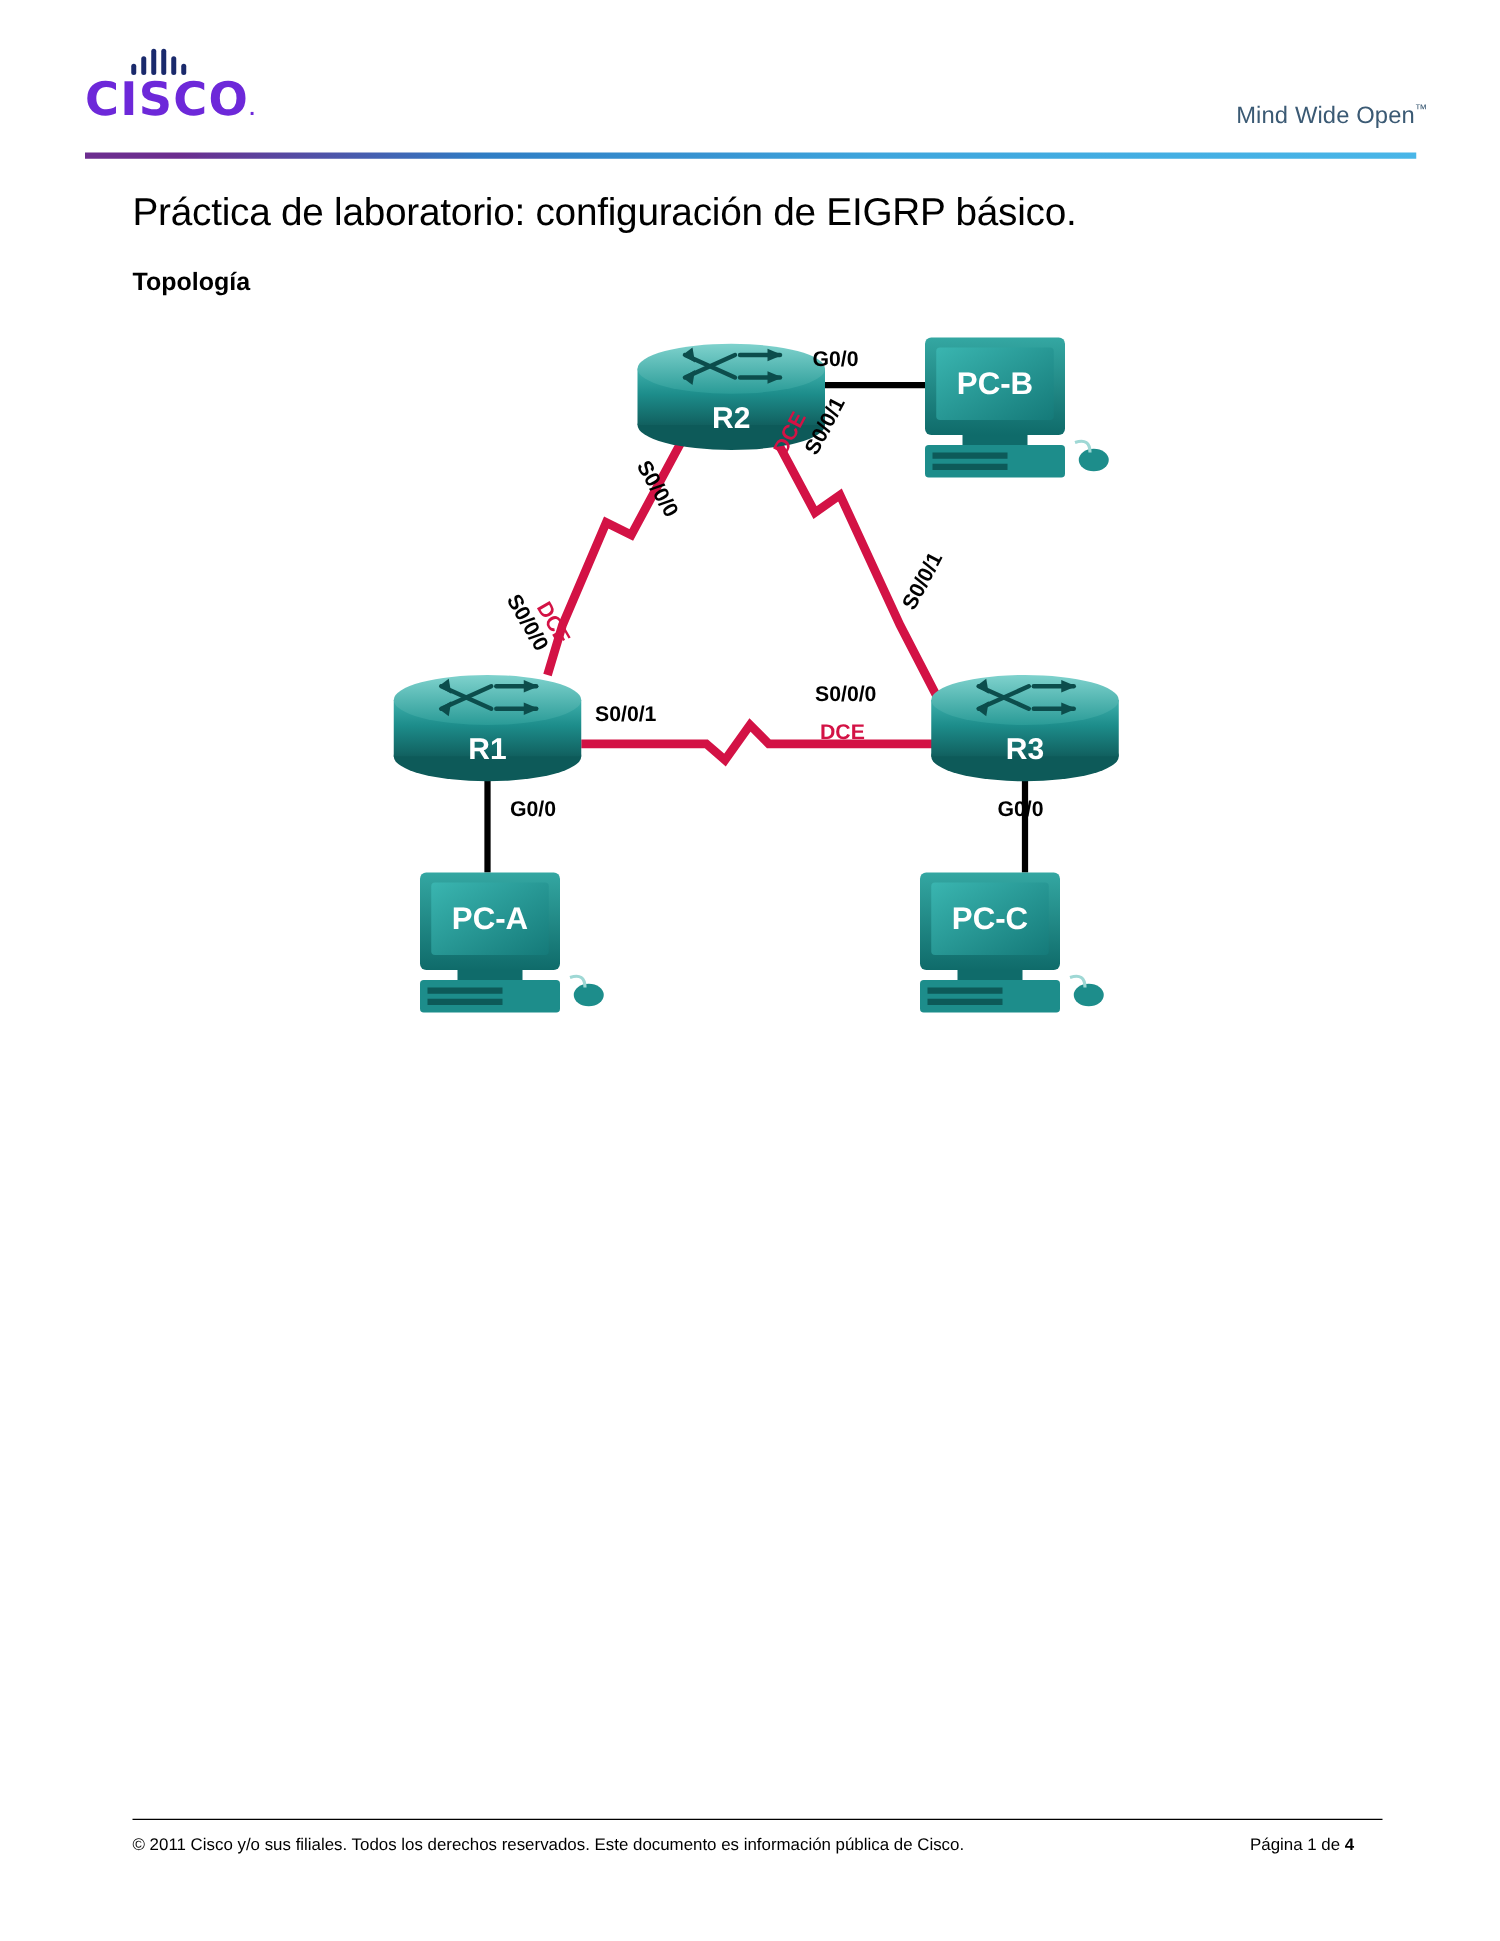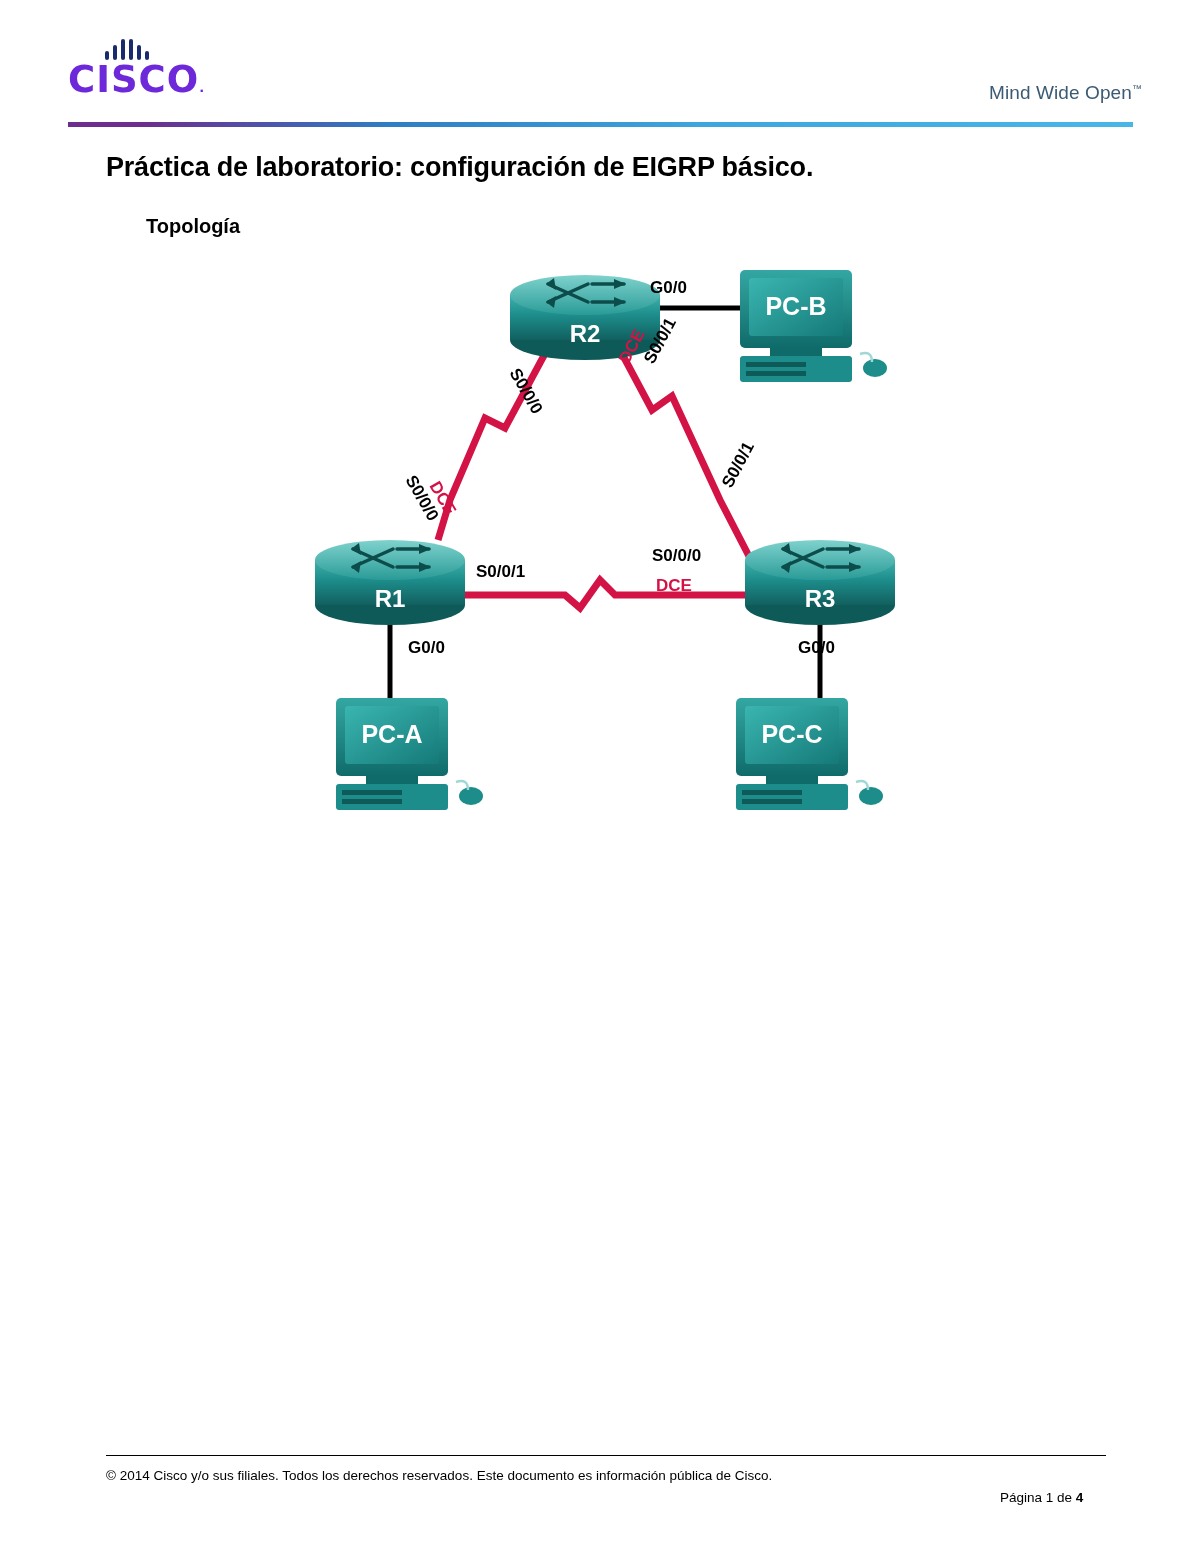--- a/index.html
+++ b/index.html
@@ -96,33 +96,32 @@
     width: 1065px;
     height: 5px;
     background: linear-gradient(to right, #6c2d8f 0%, #6c2d8f 7%, #2f7dc4 30%, #3ea6dd 60%, #49b6e8 100%);
   }
 
   
   .doc-title {
     position: absolute;
     left: 106px;
     top: 152px;
-    font-size: 27px;
-    font-weight: bold;
+    font-size: 31px;
+    font-weight: normal;
     color: #000;
     letter-spacing: -0.2px;
   }
   .section-heading {
     position: absolute;
     left: 106px;
     top: 215px;
     font-size: 20px;
     font-weight: bold;
     color: #000;
-    margin-left: 40px;
   }
 
   
   .topology {
     position: absolute;
     left: 300px;
     top: 250px;
     width: 620px;
     height: 570px;
   }
@@ -152,21 +151,20 @@
     top: 1468px;
     font-size: 13.5px;
     color: #000;
   }
   .footer-right {
     position: absolute;
     left: 1000px;
     top: 1468px;
     font-size: 13.5px;
     color: #000;
-    margin-top: 22px;
   }
   .footer-right b { font-weight: bold; }
 </style>
 </head>
 <body>
 
 <div class="header">
 
   <div class="cisco-logo">
     <div class="cisco-bars">
@@ -352,16 +350,16 @@
   <div class="lbl" style="left:176px; top:312px;">S0/0/1</div>
 
   <div class="lbl" style="left:352px; top:296px;">S0/0/0</div>
   <div class="lbl dce" style="left:356px; top:326px;">DCE</div>
 
   <div class="lbl" style="left:108px; top:388px;">G0/0</div>
   <div class="lbl" style="left:498px; top:388px;">G0/0</div>
 </div>
 
 <div class="footer-rule"></div>
-<div class="footer-left">© 2014 Cisco y/o sus filiales. Todos los derechos reservados. Este documento es información pública de Cisco.</div>
+<div class="footer-left">© 2011 Cisco y/o sus filiales. Todos los derechos reservados. Este documento es información pública de Cisco.</div>
 <div class="footer-right">
   <span>Página </span><span>1</span><span> de </span><b>4</b>
 </div>
 
 </body></html>

